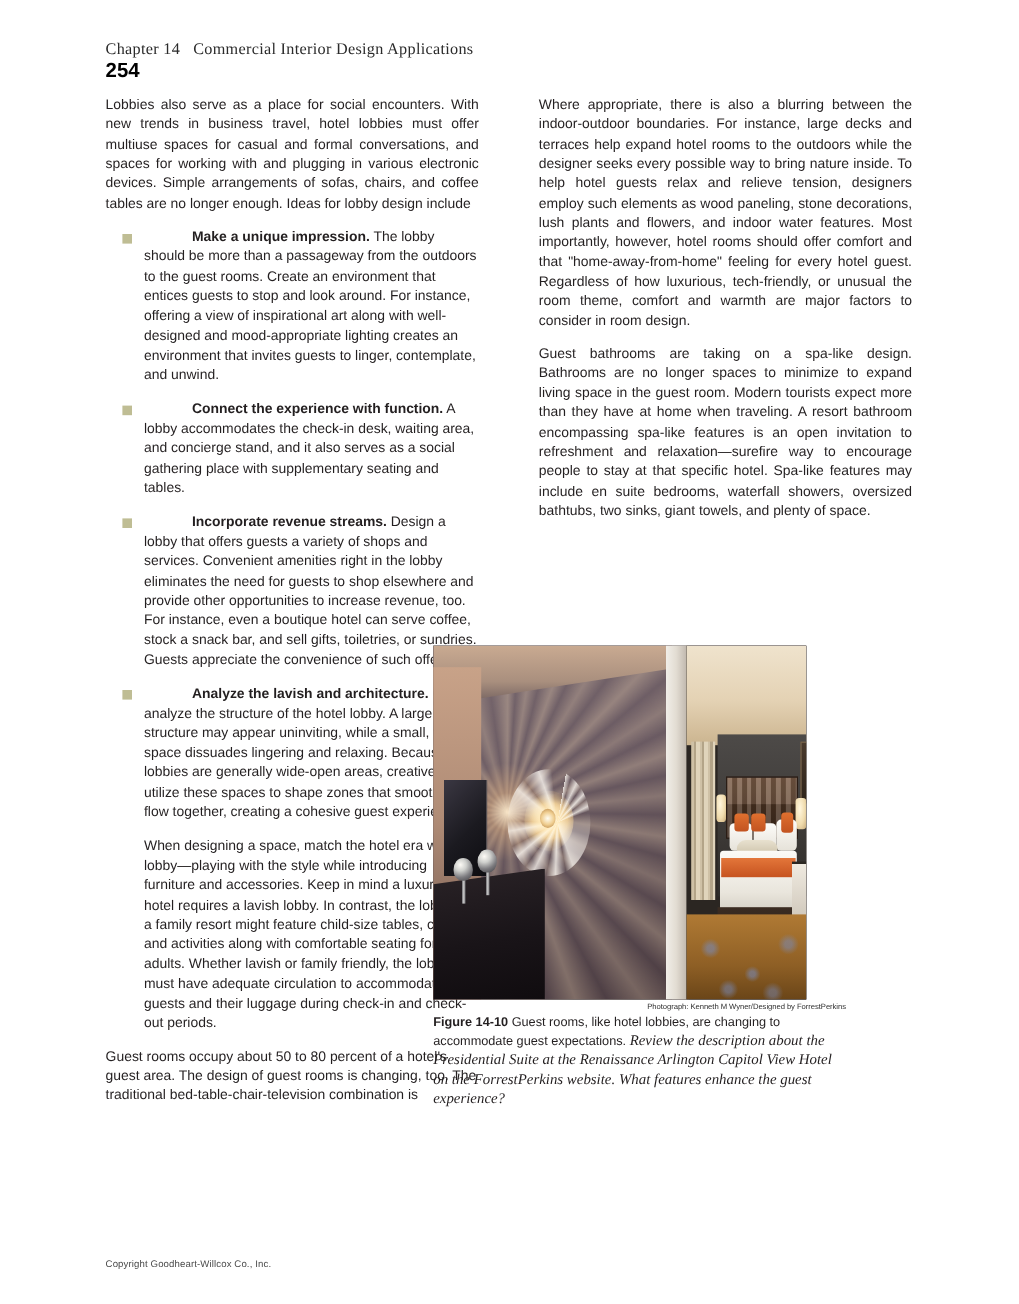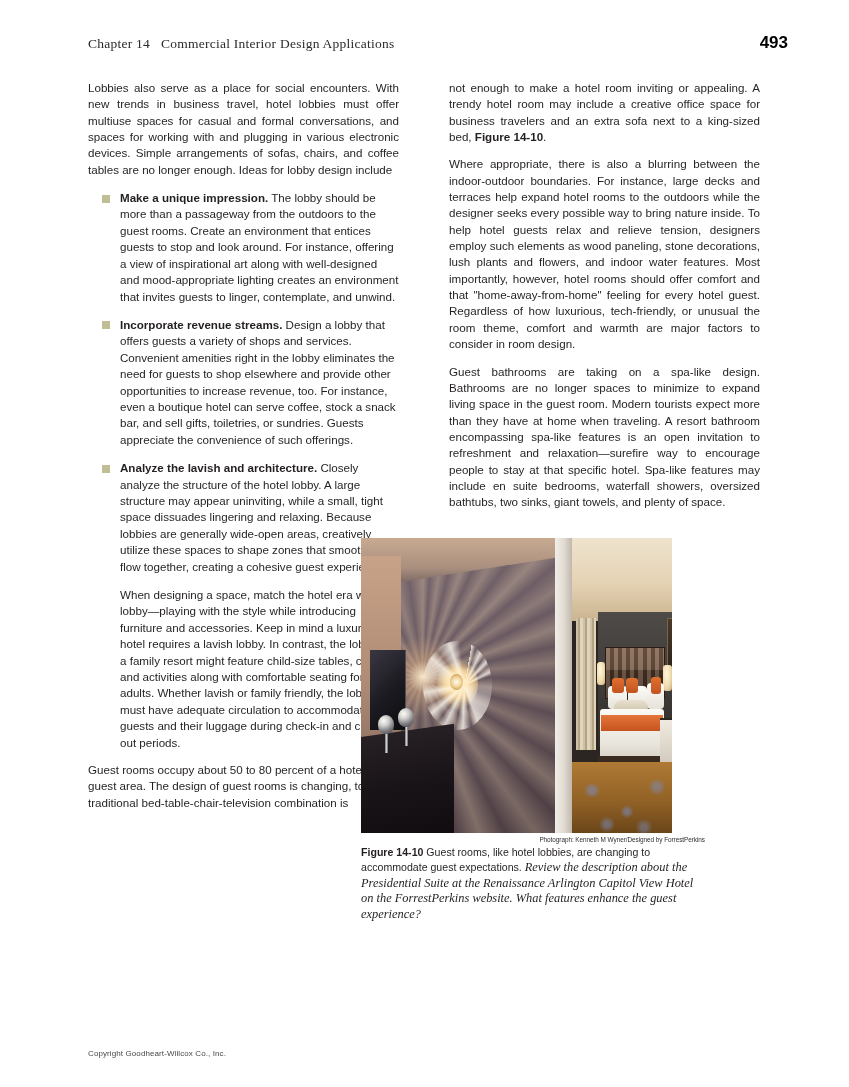--- a/index.html
+++ b/index.html
@@ -19,20 +19,21 @@
   
   .runhead {
     position: absolute;
     top: 33px;
     left: 88px;
     width: 700px;
     height: 22px;
     display: flex;
     align-items: baseline;
     justify-content: space-between;
+    flex-direction: column;
   }
   .runhead-title {
     font-family: "Liberation Serif", serif;
     font-size: 13.5px;
     letter-spacing: 0.25px;
     color: #2b2b2b;
     white-space: pre;
   }
   .runhead-page {
     font-family: "Liberation Sans", sans-serif;
@@ -85,21 +86,21 @@
     color: #231f20;
   }
   ul.ideas > li .bullet-sq {
     position: absolute;
     left: 0;
     top: 4.5px;
     width: 8px;
     height: 8px;
     background: #bfbd94;
   }
-  .lead { font-weight: bold; }
+  .lead { font-weight: bold; margin-left: 40px; }
 
   
   .subpara {
     margin: 0 0 0 14px;
     padding-left: 18px;
     font-size: 11.6px;
     line-height: 16.4px;
     text-align: left;
     color: #231f20;
   }
@@ -380,52 +381,55 @@
     font-size: 8px;
     color: #4a4a4a;
     letter-spacing: 0.1px;
   }
 </style>
 </head>
 <body>
 
 <div class="runhead">
   <div class="runhead-title">Chapter 14   Commercial Interior Design Applications</div>
-  <div class="runhead-page">493</div>
+  <div class="runhead-page">254</div>
 </div>
 
 <div class="columns">
 
   <div class="col col-left">
 
     <p class="body">Lobbies also serve as a place for social encounters. With new trends in business travel, hotel lobbies must offer multiuse spaces for casual and formal conversations, and spaces for working with and plugging in various electronic devices. Simple arrangements of sofas, chairs, and coffee tables are no longer enough. Ideas for lobby design include</p>
 
     <ul class="ideas">
       <li>
         <span class="bullet-sq"></span>
         <span class="lead">Make a unique impression.</span><span> The lobby should be more than a passageway from the outdoors to the guest rooms. Create an environment that entices guests to stop and look around. For instance, offering a view of inspirational art along with well-designed and mood-appropriate lighting creates an environment that invites guests to linger, contemplate, and unwind.</span>
+      </li>
+      <li>
+        <span class="bullet-sq"></span>
+        <span class="lead">Connect the experience with function.</span><span> A lobby accommodates the check-in desk, waiting area, and concierge stand, and it also serves as a social gathering place with supplementary seating and tables.</span>
       </li>
       <li>
         <span class="bullet-sq"></span>
         <span class="lead">Incorporate revenue streams.</span><span> Design a lobby that offers guests a variety of shops and services. Convenient amenities right in the lobby eliminates the need for guests to shop elsewhere and provide other opportunities to increase revenue, too. For instance, even a boutique hotel can serve coffee, stock a snack bar, and sell gifts, toiletries, or sundries. Guests appreciate the convenience of such offerings.</span>
       </li>
       <li>
         <span class="bullet-sq"></span>
         <span class="lead">Analyze the lavish and architecture.</span><span> Closely analyze the structure of the hotel lobby. A large structure may appear uninviting, while a small, tight space dissuades lingering and relaxing. Because lobbies are generally wide-open areas, creatively utilize these spaces to shape zones that smoothly flow together, creating a cohesive guest experience.</span>
       </li>
     </ul>
 
     <p class="subpara">When designing a space, match the hotel era with the lobby—playing with the style while introducing furniture and accessories. Keep in mind a luxurious hotel requires a lavish lobby. In contrast, the lobby of a family resort might feature child-size tables, chairs, and activities along with comfortable seating for adults. Whether lavish or family friendly, the lobby must have adequate circulation to accommodate guests and their luggage during check-in and check-out periods.</p>
 
     <p class="body flush" style="margin-top:11px;">Guest rooms occupy about 50 to 80 percent of a hotel's guest area. The design of guest rooms is changing, too. The traditional bed-table-chair-television combination is</p>
   </div>
 
   <div class="col col-right">
 
-    <p class="body"><span>not enough to make a hotel room inviting or appealing. A trendy hotel room may include a creative office space for business travelers and an extra sofa next to a king-sized bed, </span><span class="figref">Figure 14-10</span><span>.</span></p>
 
     <p class="body">Where appropriate, there is also a blurring between the indoor-outdoor boundaries. For instance, large decks and terraces help expand hotel rooms to the outdoors while the designer seeks every possible way to bring nature inside. To help hotel guests relax and relieve tension, designers employ such elements as wood paneling, stone decorations, lush plants and flowers, and indoor water features. Most importantly, however, hotel rooms should offer comfort and that "home-away-from-home" feeling for every hotel guest. Regardless of how luxurious, tech-friendly, or unusual the room theme, comfort and warmth are major factors to consider in room design.</p>
 
     <p class="body last">Guest bathrooms are taking on a spa-like design. Bathrooms are no longer spaces to minimize to expand living space in the guest room. Modern tourists expect more than they have at home when traveling. A resort bathroom encompassing spa-like features is an open invitation to refreshment and relaxation—surefire way to encourage people to stay at that specific hotel. Spa-like features may include en suite bedrooms, waterfall showers, oversized bathtubs, two sinks, giant towels, and plenty of space.</p>
   </div>
 </div>
 
 <figure class="figure">
 
   <div class="photo">

